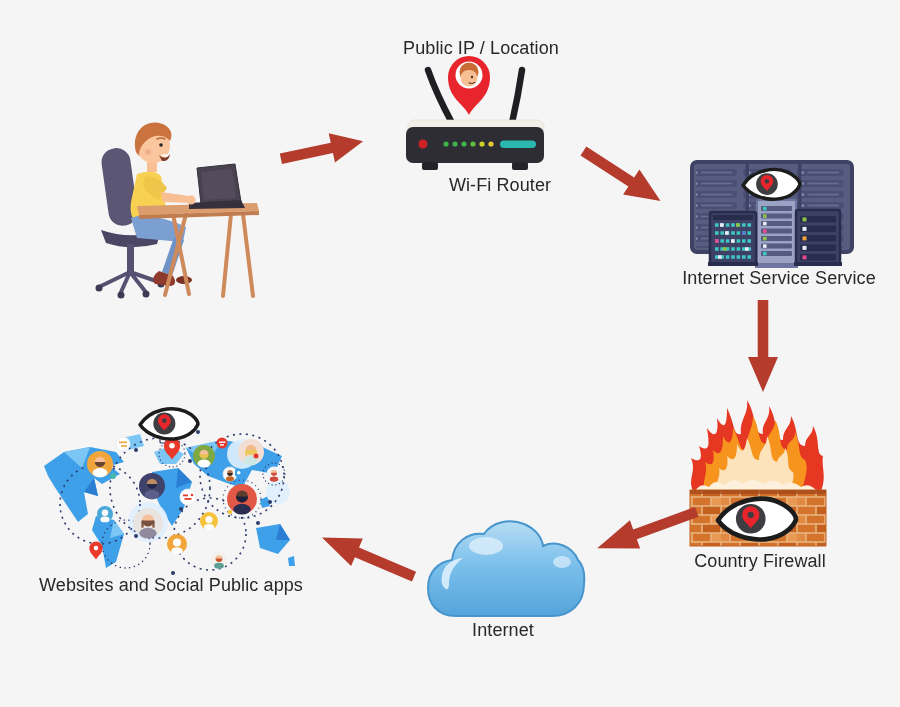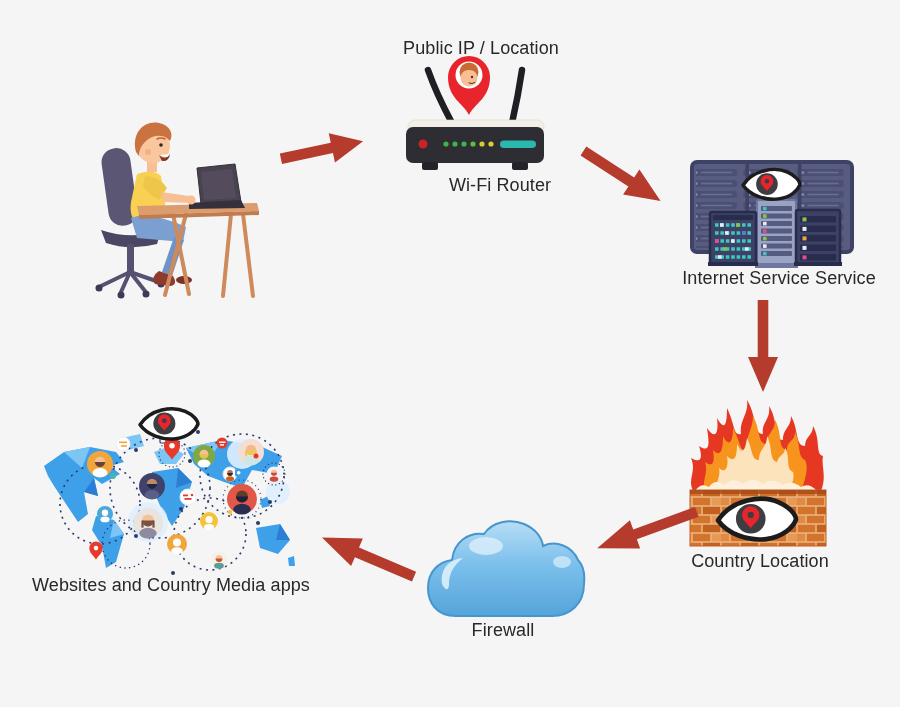--- a/index.html
+++ b/index.html
@@ -234,31 +234,31 @@
         <path style="fill:var(--flame-cream,#fce3bb)" d="M34,93 C32,84 38,80 36,70 C42,76 46,70 44,58 C52,66 54,58 54,46 C60,58 62,52 64,40 C70,52 68,62 76,62 C76,50 84,50 84,38 C90,50 86,62 94,64 C96,56 102,58 102,50 C108,60 102,70 110,74 C112,82 108,88 104,93 Z"></path>
         <path fill="#fdf1dd" d="M12,93 Q18,84 26,89 Q32,80 42,87 Q50,78 60,86 Q70,78 80,86 Q90,79 100,87 Q108,81 118,89 Q126,84 134,93 Z"></path>
       </g>
       <g>
         <rect x="7" y="92" width="136" height="56" fill="url(#bricks)" stroke="#c4611f" stroke-width="1"></rect>
         <rect x="7" y="92" width="136" height="4" fill="#a64a1c" opacity="0.8"></rect>
       </g>
       <use href="#surveillance-eye" transform="translate(74,120) scale(0.78)"></use>
     </svg>
   </div>
-  <div class="lbl" style="left:760px;top:552px">Country Location</div>
+  <div class="lbl" style="left:760px;top:552px">Country Firewall</div>
 
   <div class="node" style="left:422px;top:516px">
     <svg width="165" height="108" viewBox="0 0 165 108">
       <path d="M34,100 C14,100 6,86 6,72 C6,56 16,46 30,44 C32,26 46,16 62,18 C70,6 88,2 102,8 C114,13 120,22 121,30 C134,24 150,30 156,44 C162,50 163,58 162,68 C162,88 148,100 130,100 Z" fill="url(#cloudGrad)" stroke="#4696cd" stroke-width="2"></path>
       <path d="M20,68 C18,52 28,43 41,42 C32,49 27,57 27,68 C27,74 24,76 20,68 Z" fill="#e3f2fc" opacity="0.85"></path>
       <ellipse cx="64" cy="30" rx="17" ry="9" fill="#ddeffb" opacity="0.8"></ellipse>
       <ellipse cx="140" cy="46" rx="9" ry="6" fill="#ddeffb" opacity="0.7"></ellipse>
     </svg>
   </div>
-  <div class="lbl" style="left:503px;top:621px">Firewall</div>
+  <div class="lbl" style="left:503px;top:621px">Internet</div>
 
   <div class="node" style="left:38px;top:392px">
     <svg width="258" height="192" viewBox="0 0 258 192">
       <g>
         <polygon class="land" points="6,74 26,60 52,55 78,60 86,70 72,74 82,82 64,92 56,86 60,104 46,100 50,122 40,130 28,112 16,94 10,84"></polygon>
         <polygon class="land-light" points="84,46 102,42 106,54 90,58"></polygon>
         <polygon class="land" points="58,124 76,128 86,142 78,170 68,176 64,154 54,138"></polygon>
         <polygon class="land-light" points="116,60 132,54 146,62 138,72 122,72"></polygon>
         <polygon class="land" points="114,80 140,76 154,90 146,116 134,134 124,118 114,96"></polygon>
         <polygon class="land" points="148,56 184,48 222,54 244,64 236,82 214,78 204,96 186,90 170,84 156,72"></polygon>
@@ -389,21 +389,21 @@
           <circle cx="160" cy="40" r="2"></circle>
       </g>
       <circle cx="75" cy="84" r="3" fill="#45b8ac"></circle>
       <circle cx="192" cy="120" r="2.2" fill="#f5c23c"></circle>
       <circle cx="218" cy="64" r="2.5" fill="#e23b2b"></circle>
       <use href="#mini-pin" transform="translate(134,56) scale(1.15)"></use>
       <use href="#mini-pin" transform="translate(58,158) scale(0.95)"></use>
       <use href="#surveillance-eye" transform="translate(131,31) scale(0.58)"></use>
     </svg>
   </div>
-  <div class="lbl" style="left:171px;top:576px">Websites and Country Media apps</div>
+  <div class="lbl" style="left:171px;top:576px">Websites and Social Public apps</div>
 
   <div class="arrow" style="left:280px;top:135px;width:84px;height:30px;transform:rotate(-12deg)">
     <svg width="84" height="30" viewBox="0 0 100 34" preserveAspectRatio="none">
         <path d="M0,11 L62,11 L62,0 L100,17 L62,34 L62,23 L0,23 Z"></path>
       </svg>
   </div>
   <div class="arrow" style="left:576px;top:161px;width:92px;height:30px;transform:rotate(33deg)">
     <svg width="92" height="30" viewBox="0 0 100 34" preserveAspectRatio="none">
         <path d="M0,11 L62,11 L62,0 L100,17 L62,34 L62,23 L0,23 Z"></path>
       </svg>

